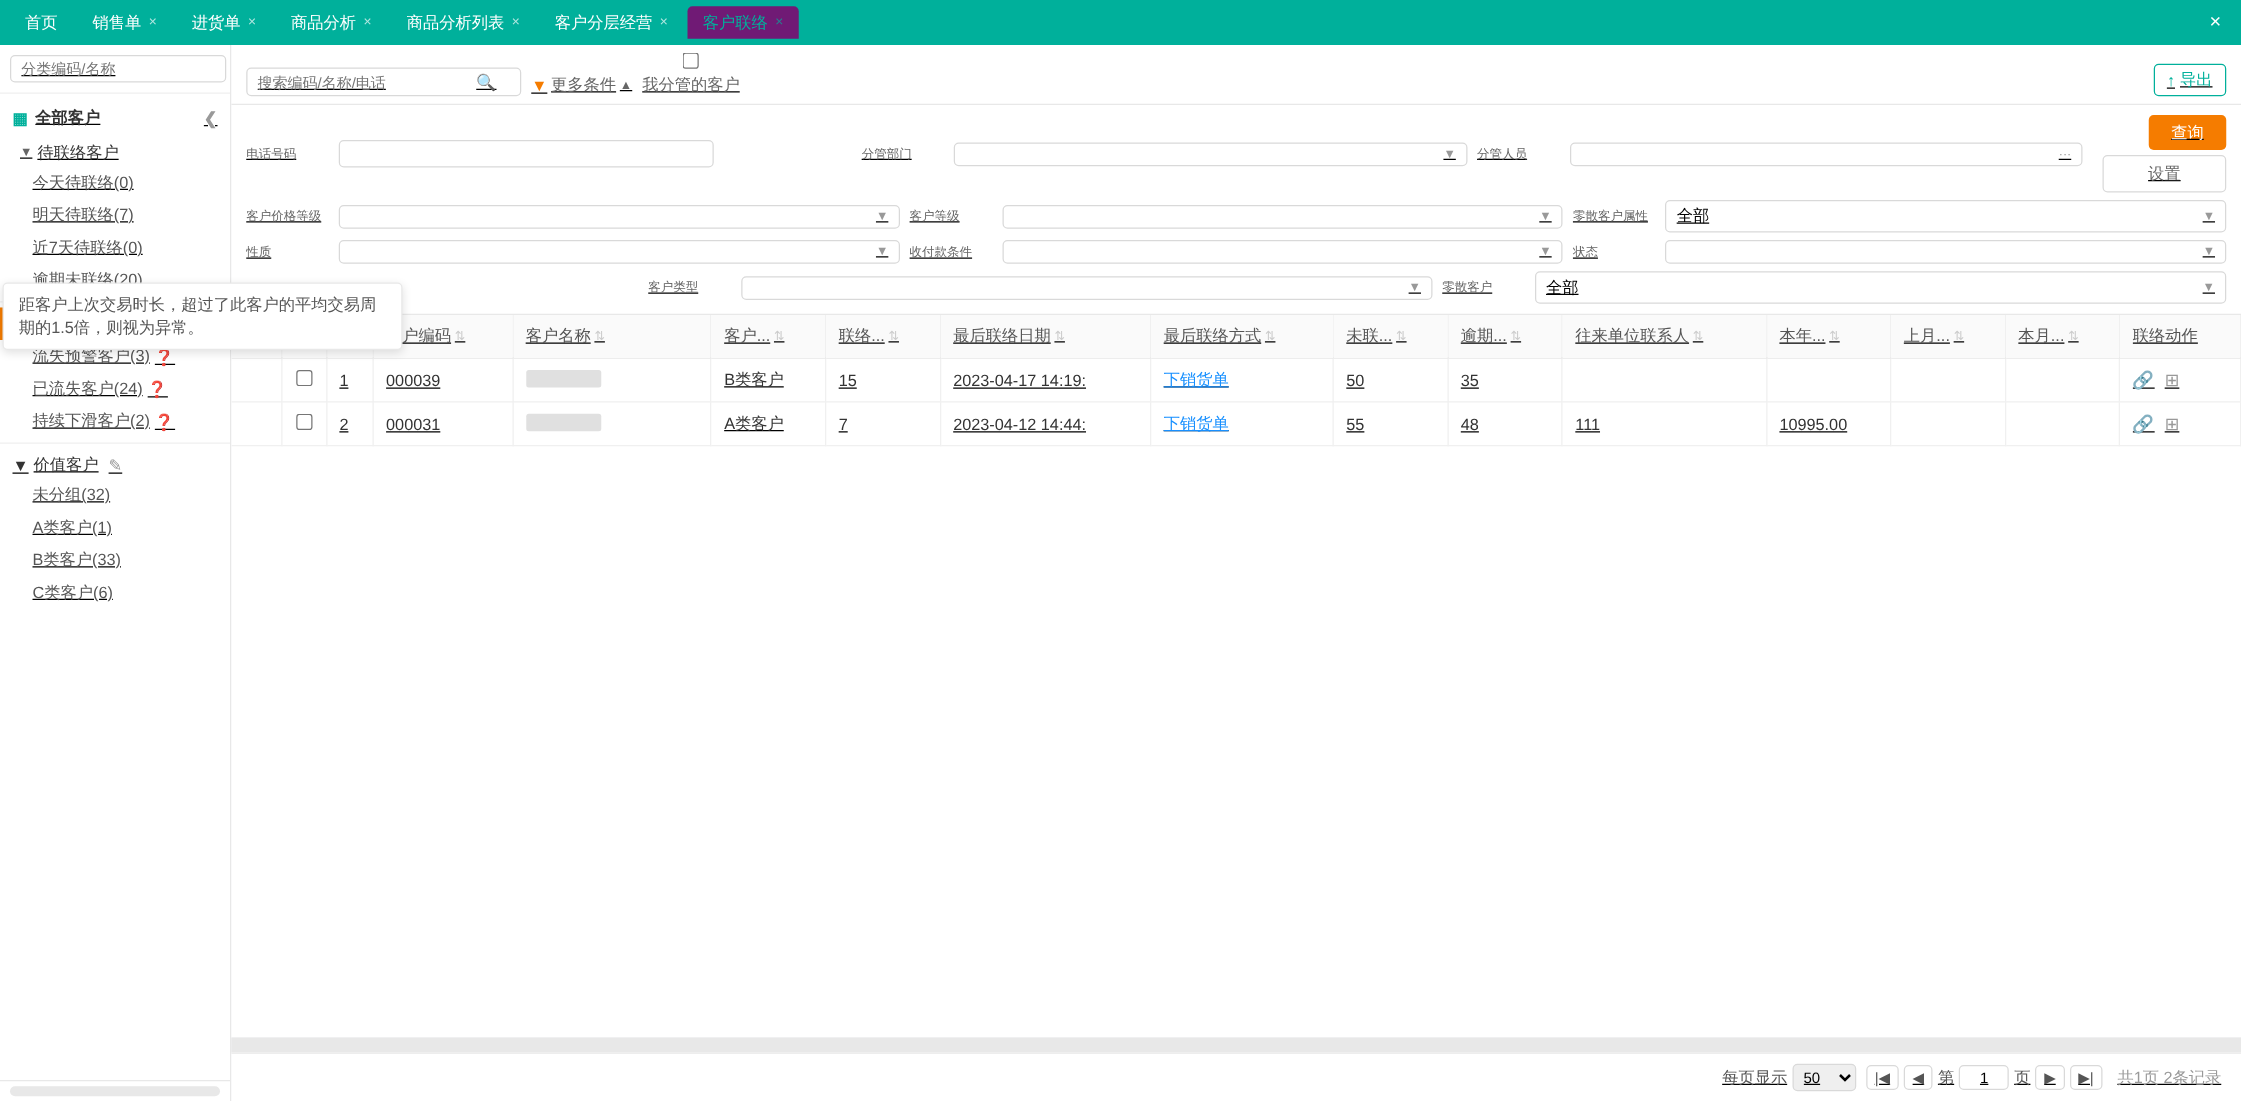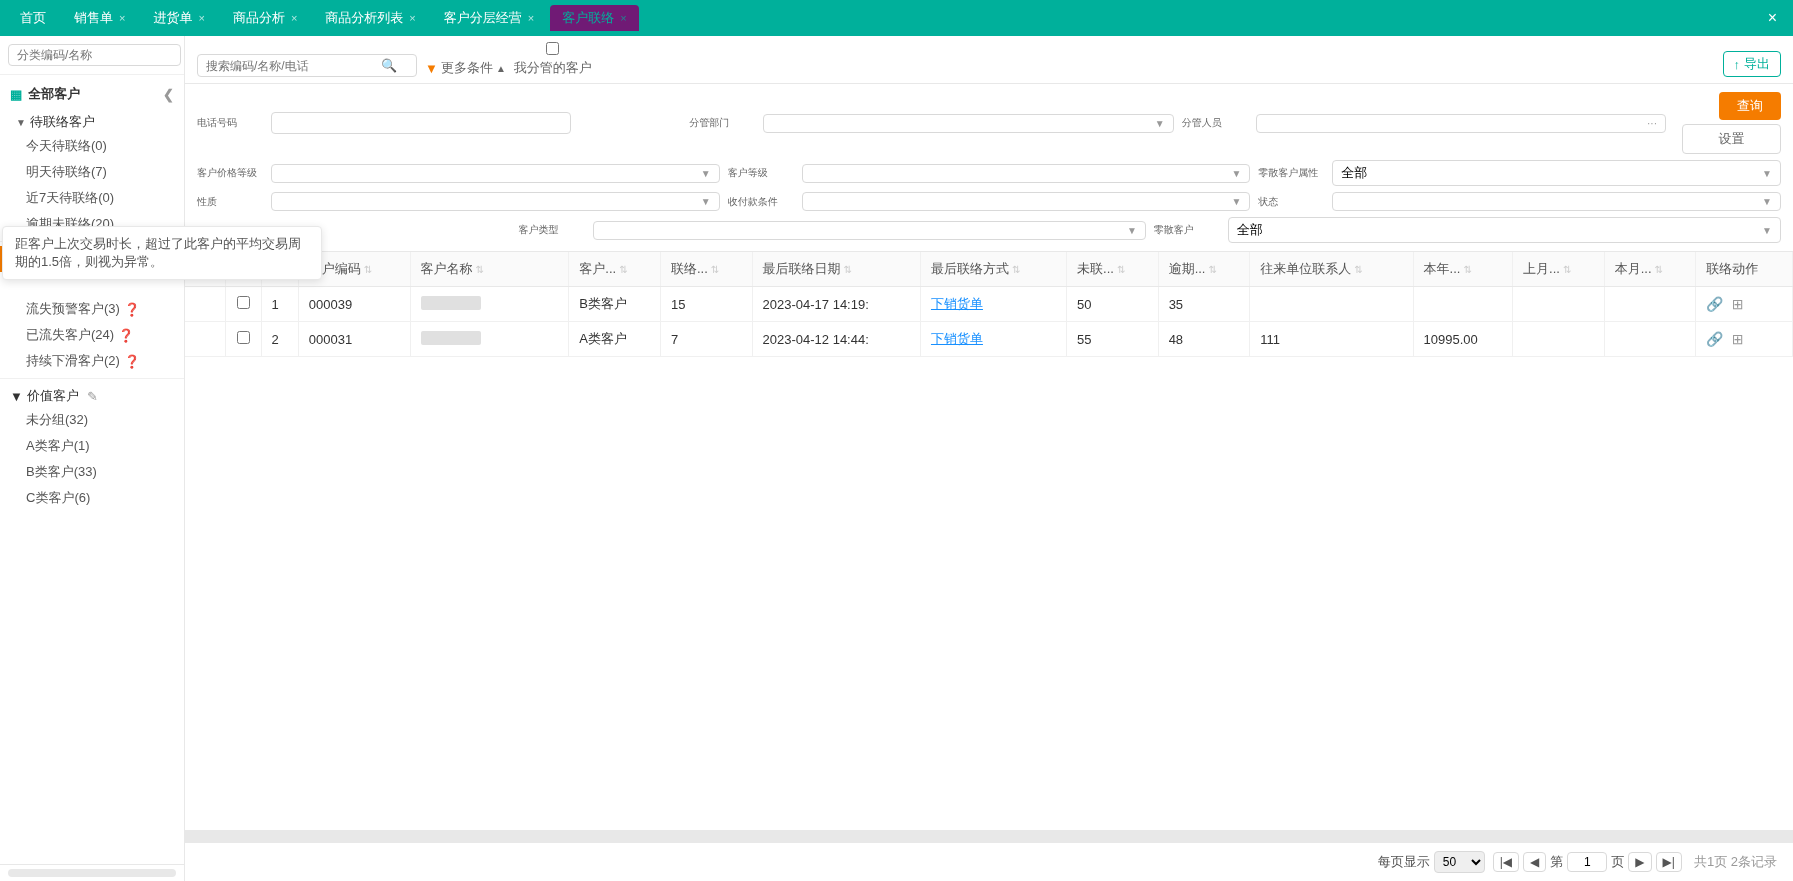--- a/index.html
+++ b/index.html
@@ -39,20 +39,21 @@
       color: #fff;
       font-size: 16px;
       cursor: pointer;
       padding: 4px 8px;
     }
 
     
     .main-layout {
       display: flex;
       height: calc(881px - 36px);
+      text-decoration: underline;
     }
 
     
     .sidebar {
       width: 185px;
       background: #fff;
       border-right: 1px solid #e8e8e8;
       display: flex;
       flex-direction: column;
       overflow: hidden;
@@ -473,21 +474,21 @@
         <span>近7天待联络(0)</span>
       </div>
       <div class="sidebar-item">
         <span>逾期未联络(20)</span>
       </div>
       <div class="sidebar-divider"></div>
       <div class="sidebar-item active" style="display:flex;align-items:center;gap:4px;">
         <span>回购异常客户(2)</span>
         <span style="color:#f57c00;">❓</span>
       </div>
-      <div class="sidebar-item" style="display:flex;align-items:center;gap:4px;margin-top:24px;">
+      <div class="sidebar-item" style="display:flex;align-items:center;gap:4px;">
         <span>流失预警客户(3)</span>
         <span style="color:#999;">❓</span>
       </div>
       <div class="sidebar-item" style="display:flex;align-items:center;gap:4px;">
         <span>已流失客户(24)</span>
         <span style="color:#999;">❓</span>
       </div>
       <div class="sidebar-item" style="display:flex;align-items:center;gap:4px;">
         <span>持续下滑客户(2)</span>
         <span style="color:#999;">❓</span>

